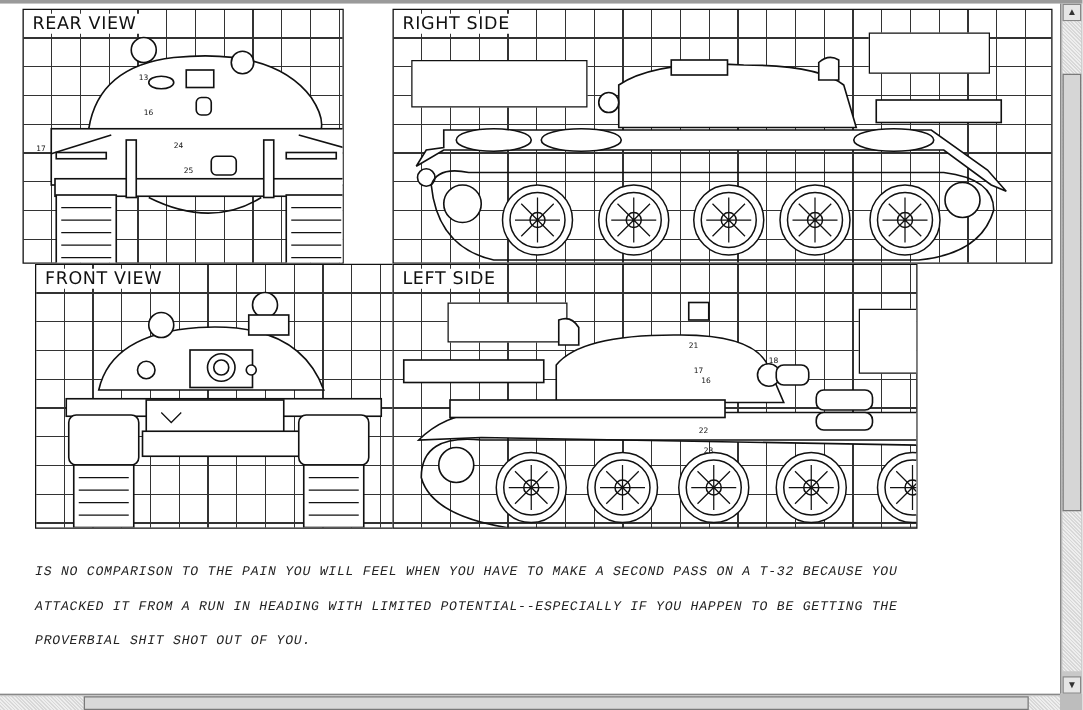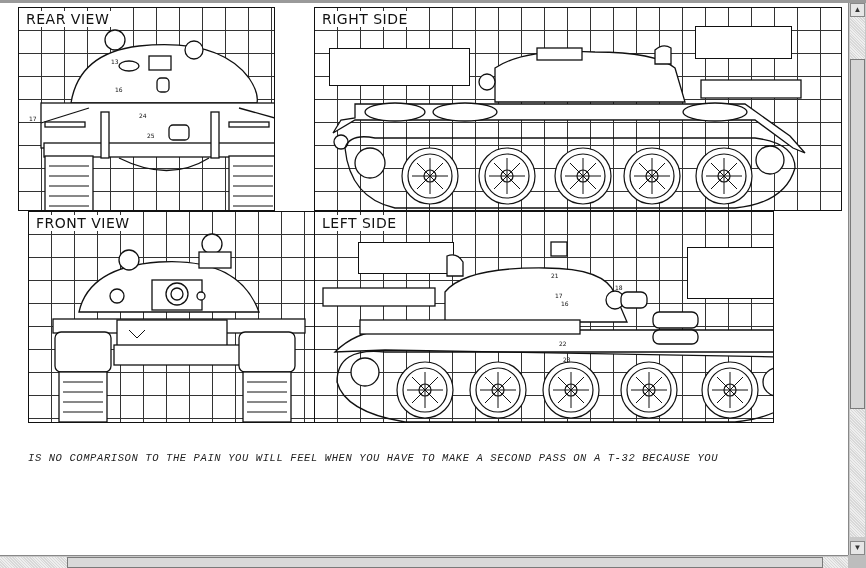--- a/index.html
+++ b/index.html
@@ -166,21 +166,21 @@
             <line x1="34" y1="200" x2="74" y2="200"></line>
           <line x1="218" y1="170" x2="258" y2="170"></line>
             <line x1="218" y1="180" x2="258" y2="180"></line>
             <line x1="218" y1="190" x2="258" y2="190"></line>
             <line x1="218" y1="200" x2="258" y2="200"></line>
           <path d="M100 118 L108 126 L116 118" fill="none"></path>
         </g>
       </svg>
     </div>
 
-    <div class="panel" style="left:296px;top:204px;width:460px;height:212px;">
+    <div class="panel" style="left:296px;top:204px;width:420px;height:212px;">
       <span class="panel-label">LEFT SIDE</span>
       <div class="label-box" style="left:43px;top:30px;width:96px;height:32px;"></div>
       <div class="label-box" style="left:372px;top:35px;width:150px;height:52px;"></div>
       <svg class="drawing" width="528" height="212" viewBox="0 0 528 212">
         <g fill="#fff" stroke="#111" stroke-width="1.3">
 
           <rect x="8" y="76" width="112" height="18"></rect>
 
           <path d="M130 110 L130 80 Q150 55 230 56 Q290 56 300 82 L312 110 Z"></path>
           <path d="M132 44 Q142 40 148 50 L148 64 L132 64 Z"></path>
@@ -229,20 +229,22 @@
           <text x="244" y="134">22</text>
           <text x="248" y="150">23</text>
         </g>
       </svg>
     </div>
 
   </div>
 
   <div class="caption">
     <div>IS NO COMPARISON TO THE PAIN YOU WILL FEEL WHEN YOU HAVE TO MAKE A SECOND PASS ON A T-32 BECAUSE YOU</div>
+    <div>ATTACKED IT FROM A RUN IN HEADING WITH LIMITED POTENTIAL--ESPECIALLY IF YOU HAPPEN TO BE GETTING THE</div>
+    <div>PROVERBIAL  SHIT SHOT OUT OF YOU.</div>
   </div>
 </div>
 
 <div class="vscroll">
   <div class="arrow" style="top:0;">▲</div>
   <div class="track"></div>
   <div class="thumb"></div>
   <div class="arrow" style="top:538px;">▼</div>
 </div>
 

